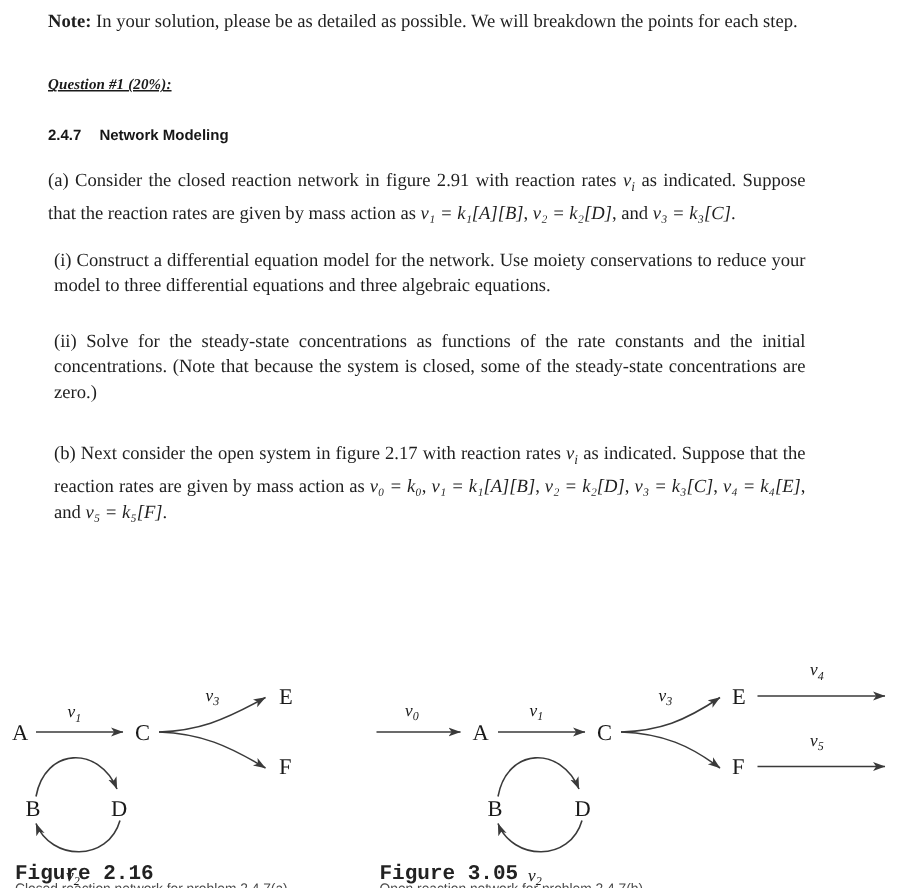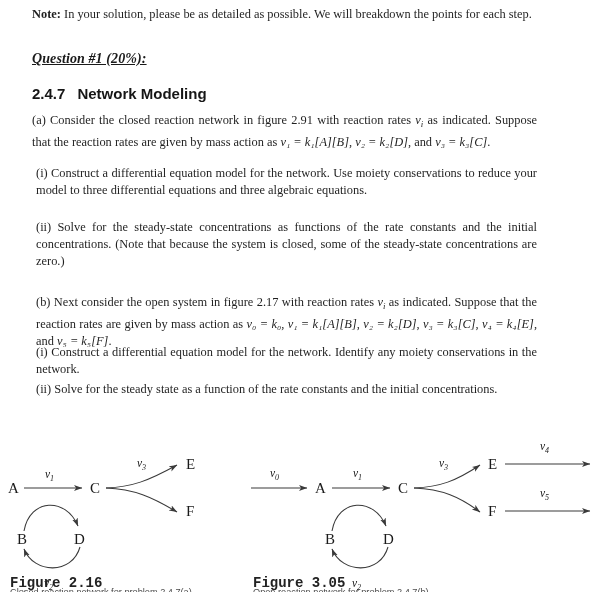--- a/index.html
+++ b/index.html
@@ -21,29 +21,29 @@
     font-size: 12.4px;
     line-height: 17.2px;
     text-align: justify;
     color: #1f1f1f;
   }
   .note-lead { font-weight: bold; }
   .qtitle {
     position: absolute;
     font-weight: bold;
     font-style: italic;
-    font-size: 14px;
+    font-size: 10px;
     text-decoration: underline;
     letter-spacing: 0.1px;
   }
   .sect-head {
     position: absolute;
     font-family: "Liberation Sans", "DejaVu Sans", sans-serif;
     font-weight: bold;
-    font-size: 15px;
+    font-size: 10px;
     color: #161616;
   }
   .sect-head .num { margin-right: 12px; }
   i.v { font-style: italic; }
   sub { font-size: 0.72em; }
   .fig-wrap { position: absolute; }
   .fig-cap {
     position: absolute;
     font-family: Liberation Mono, monospace;
     font-weight: bold;
@@ -98,23 +98,21 @@
   </div>
 
   <div class="para" style="left:36px; top:219px; width:501px;">(ii)  Solve for the steady-state concentrations as functions of the rate constants and the initial concentrations. (Note that because the system is closed, some of the steady-state concentrations are zero.)</div>
 
   <div class="para" style="left:36px; top:165px; width:501px;">(i)  Construct a differential equation model for the network. Use moiety conservations to reduce your model to three differential equations and three algebraic equations.</div>
 
   <div class="para" style="left:36px; top:294px; width:501px;">
     <span>(b)  Next consider the open system in figure 2.17 with reaction rates </span><i class="v">v</i><sub><i>i</i></sub><span> as indicated. Suppose that the reaction rates are given by mass action as </span><i class="v">v₀ = k₀</i>, <i class="v">v₁ = k₁[A][B]</i>, <i class="v">v₂ = k₂[D]</i>, <i class="v">v₃ = k₃[C]</i>, <i class="v">v₄ = k₄[E]</i>, and <i class="v">v₅ = k₅[F]</i>.
   </div>
 
-  <div class="para" style="left:36px; top:344px; width:501px;">(i)  Construct a differential equation model for the network. Identify any moiety conservations in the network.</div>
 
-  <div class="para" style="left:36px; top:381px; width:501px;">(ii)  Solve for the steady state as a function of the rate constants and the initial concentrations.</div>
 
   <div class="fig-wrap" style="left:0px; top:425px; width:240px; height:140px;">
     <svg width="240" height="140" viewBox="0 0 240 140">
       <defs>
         <marker id="ah16" markerWidth="9" markerHeight="9" refX="7.6" refY="3" orient="auto" markerUnits="strokeWidth">
           <path d="M0,0.2 L7.8,3 L0,5.8 L2,3 Z" fill="#3a3a3a"></path>
         </marker>
       </defs>
 
       <text class="nodelbl" x="8" y="68">A</text>

